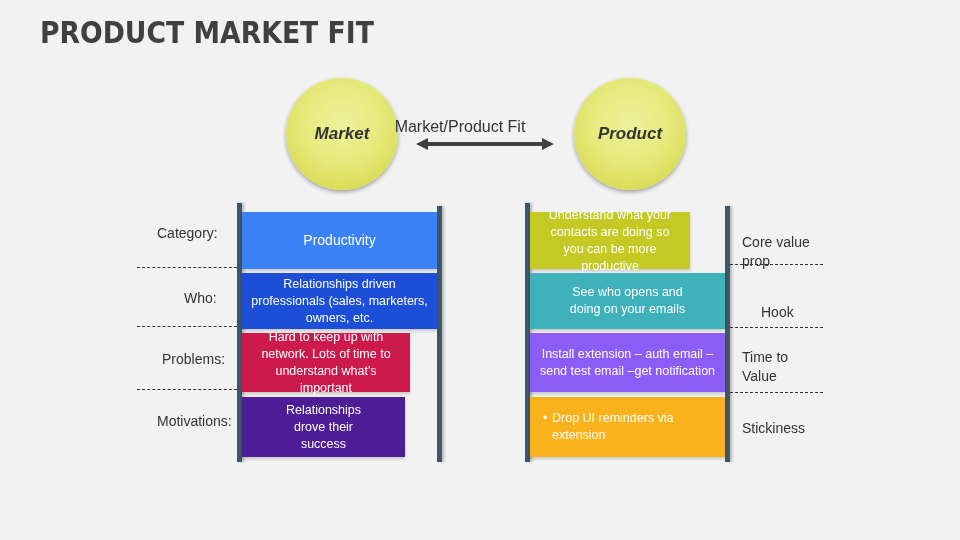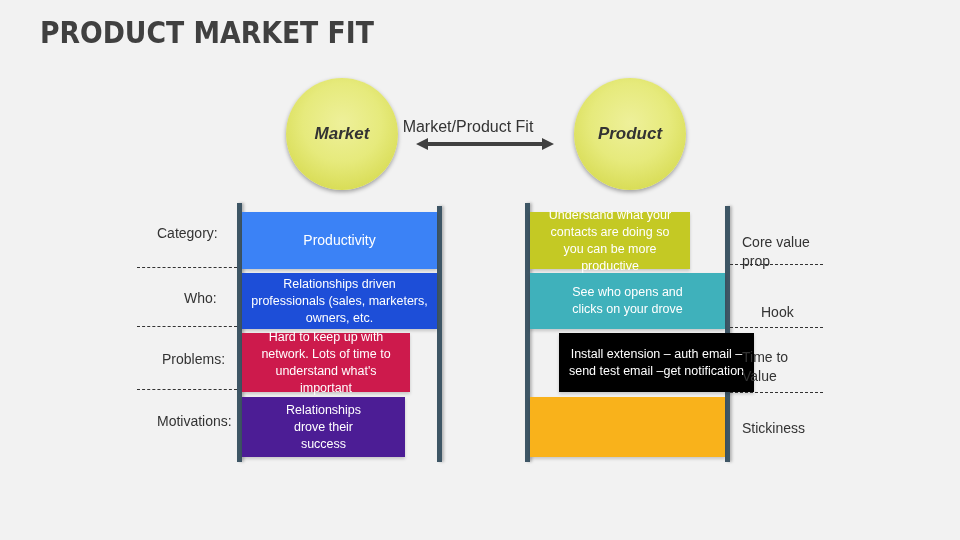--- a/index.html
+++ b/index.html
@@ -3,21 +3,21 @@
 <meta charset="utf-8">
 <style>
   html, body { margin:0; padding:0; }
   body { width:960px; height:540px; background:#f2f2f2; position:relative; overflow:hidden; font-family:"Liberation Sans", sans-serif; }
   .title { position:absolute; left:40px; top:14px; font-size:31px; font-weight:bold; color:#404040; letter-spacing:0px; font-family:"DejaVu Sans", sans-serif; transform:scaleX(0.86); transform-origin:left top; }
   .circle { position:absolute; width:112px; height:112px; border-radius:50%;
     background: radial-gradient(circle at 50% 40%, #eef09a 0%, #e6ea7c 45%, #cfd33c 100%);
     box-shadow: 0 2px 4px rgba(0,0,0,0.35);
     display:flex; align-items:center; justify-content:center;
     font-size:17px; font-weight:bold; font-style:italic; color:#333; }
-  .arrow-label { position:absolute; left:396px; top:118px; width:144px; text-align:center; font-size:16px; color:#333; }
+  .arrow-label { position:absolute; left:388px; top:118px; width:144px; text-align:center; font-size:16px; color:#333; }
   .arrow { position:absolute; left:416px; top:137px; width:138px; height:14px; }
   .bar { position:absolute; width:5px; background:#3e5665; box-shadow: 2px 0 3px rgba(0,0,0,0.25); }
   .block { position:absolute; display:flex; align-items:center; justify-content:center; text-align:center; color:#fff; font-size:12.5px; line-height:17px; box-shadow: 0 2px 3px rgba(0,0,0,0.18); }
   .block ul { margin:0; padding:0 0 0 18px; text-align:left; }
   .block li { list-style:none; position:relative; }
   .block li::before { content:"•"; position:absolute; left:-9px; }
   .label { position:absolute; font-size:14px; color:#333; line-height:19px; }
   .dash { position:absolute; height:0; border-top:1.5px dashed #333; }
 </style>
 </head>
@@ -62,27 +62,28 @@
   <span style="padding:0 46px;">Relationships drove their success</span>
 </div>
 
 <div class="bar" style="left:525px;top:203px;height:259px;"></div>
 <div class="bar" style="left:725px;top:206px;height:256px;"></div>
 
 <div class="block" style="left:530px;top:212px;width:160px;height:57px;background:#c4c924;">
   <span style="padding:0 12px;">Understand what your contacts are doing so you can be more productive</span>
 </div>
 <div class="block" style="left:530px;top:273px;width:195px;height:56px;background:#3fb1bb;">
-  <span style="padding:0 38px;">See who opens and clicks on your drove</span>
+  <span style="padding:0 38px;">See who opens and doing on your emails</span>
 </div>
-<div class="block" style="left:530px;top:333px;width:195px;height:59px;background:#000000;margin-left:29px;">
+<div class="block" style="left:530px;top:333px;width:195px;height:59px;background:#8b5cf6;">
   <span style="padding:0 6px;">Install extension – auth email – send test email –get notification</span>
 </div>
 <div class="block" style="left:530px;top:397px;width:195px;height:60px;background:#f9b21b;justify-content:flex-start;">
   <ul style="padding-left:22px;">
+    <li>Drop UI reminders via extension</li>
   </ul>
 </div>
 
 <div class="label" style="left:742px;top:219px;width:80px;margin-top:14px;">
   <span>Core value prop</span>
 </div>
 <div class="label" style="left:742px;top:303px;margin-left:19px;">Hook</div>
 <div class="label" style="left:742px;top:348px;width:60px;">
   <span>Time to Value</span>
 </div>

